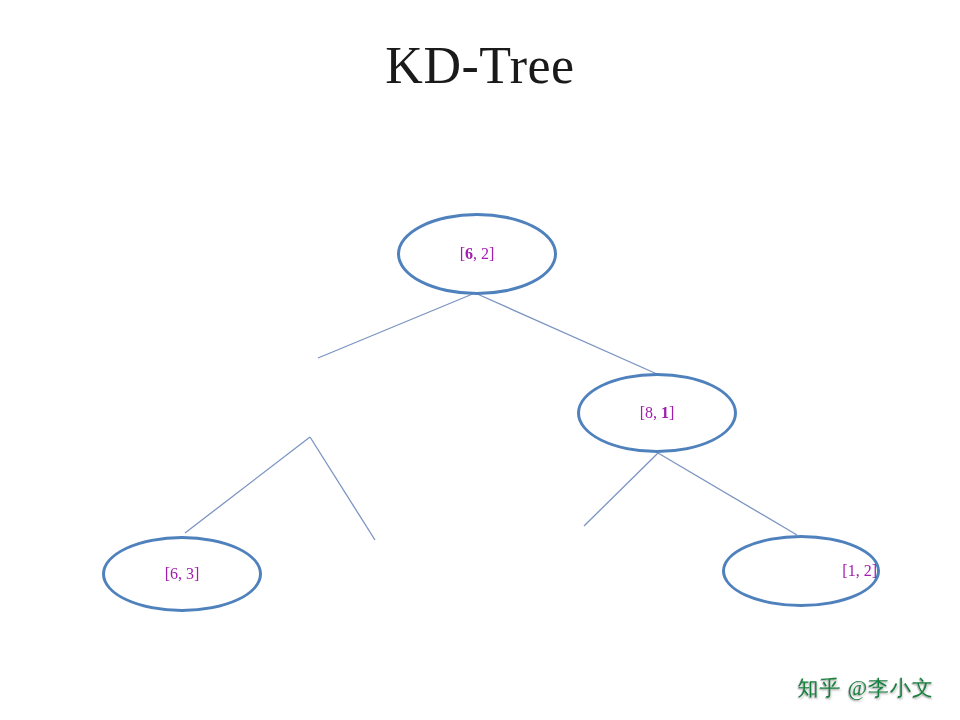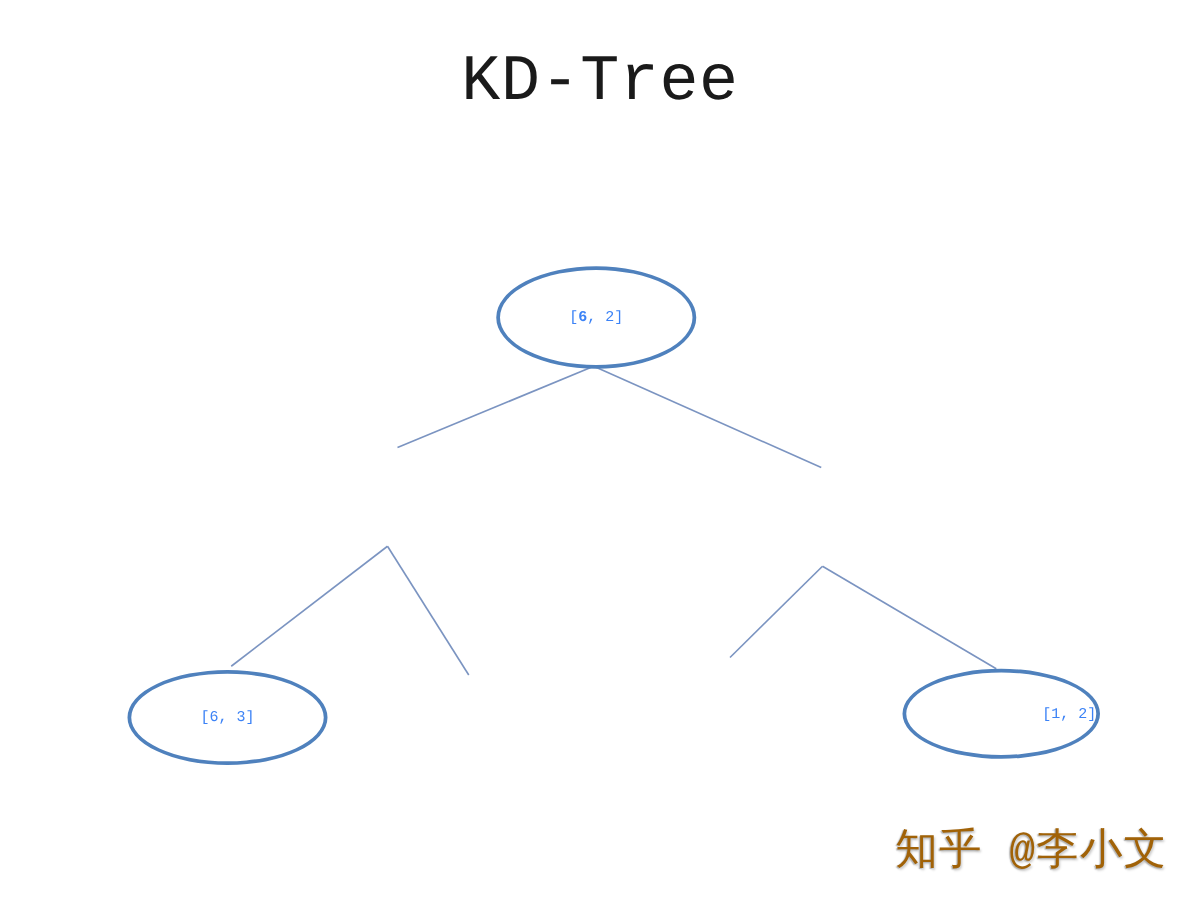--- a/index.html
+++ b/index.html
@@ -2,21 +2,21 @@
 <html><head>
 <meta charset="utf-8">
 <style>
   html, body { margin: 0; padding: 0; background: #ffffff; }
   .stage {
     position: relative;
     width: 960px;
     height: 720px;
     background: #ffffff;
     overflow: hidden;
-    font-family: Liberation Mono, monospace;
+    font-family: Liberation Serif, serif;
   }
   .title {
     position: absolute;
     top: 36px;
     left: 0;
     width: 100%;
     text-align: center;
     font-size: 52px;
     font-weight: 400;
     color: #1a1a1a;
@@ -37,31 +37,31 @@
     z-index: 2;
     box-sizing: border-box;
     border: 3.5px solid #4f81bd;
     border-radius: 50%;
     background: #ffffff;
     display: flex;
     align-items: center;
     justify-content: center;
   }
   .nlabel {
-    font-size: 12px;
-    color: #3b82f6;
+    font-size: 16px;
+    color: #a21caf;
     white-space: pre;
   }
   .nlabel .b { font-weight: 700; }
   .watermark {
     position: absolute;
     right: 26px;
     bottom: 18px;
-    font-size: 34px;
-    color: #a16207;
+    font-size: 21px;
+    color: #15803d;
     text-shadow: -1px 1px 1px #b0b0b0, 1px 2px 2px #c9c9c9;
     letter-spacing: 1px;
   }
 </style>
 </head>
 <body>
 
 <div class="stage">
 
   <div class="title">KD-Tree</div>
@@ -73,20 +73,23 @@
     <line x1="310" y1="437" x2="375" y2="540"></line>
     <line x1="658" y1="453" x2="584" y2="526"></line>
     <line x1="658" y1="453" x2="797" y2="535"></line>
   </svg>
 
   <div class="node" style="left:397px; top:213px; width:160px; height:82px;">
     <span class="nlabel"><span>[</span><span class="b">6</span><span>, </span><span>2</span><span>]</span></span>
   </div>
 
 
+  <div class="node" style="left:577px; top:373px; width:160px; height:80px;">
+    <span class="nlabel"><span>[</span><span>8</span><span>, </span><span class="b">1</span><span>]</span></span>
+  </div>
 
   <div class="node" style="left:102px; top:536px; width:160px; height:76px;justify-content:center;">
     <span class="nlabel"><span>[</span><span>6</span><span>, </span><span>3</span><span>]</span></span>
   </div>
 
 
 
   <div class="node" style="left:722px; top:535px; width:158px; height:72px;justify-content:flex-end;">
     <span class="nlabel"><span>[</span><span>1</span><span>, </span><span>2</span><span>]</span></span>
   </div>

